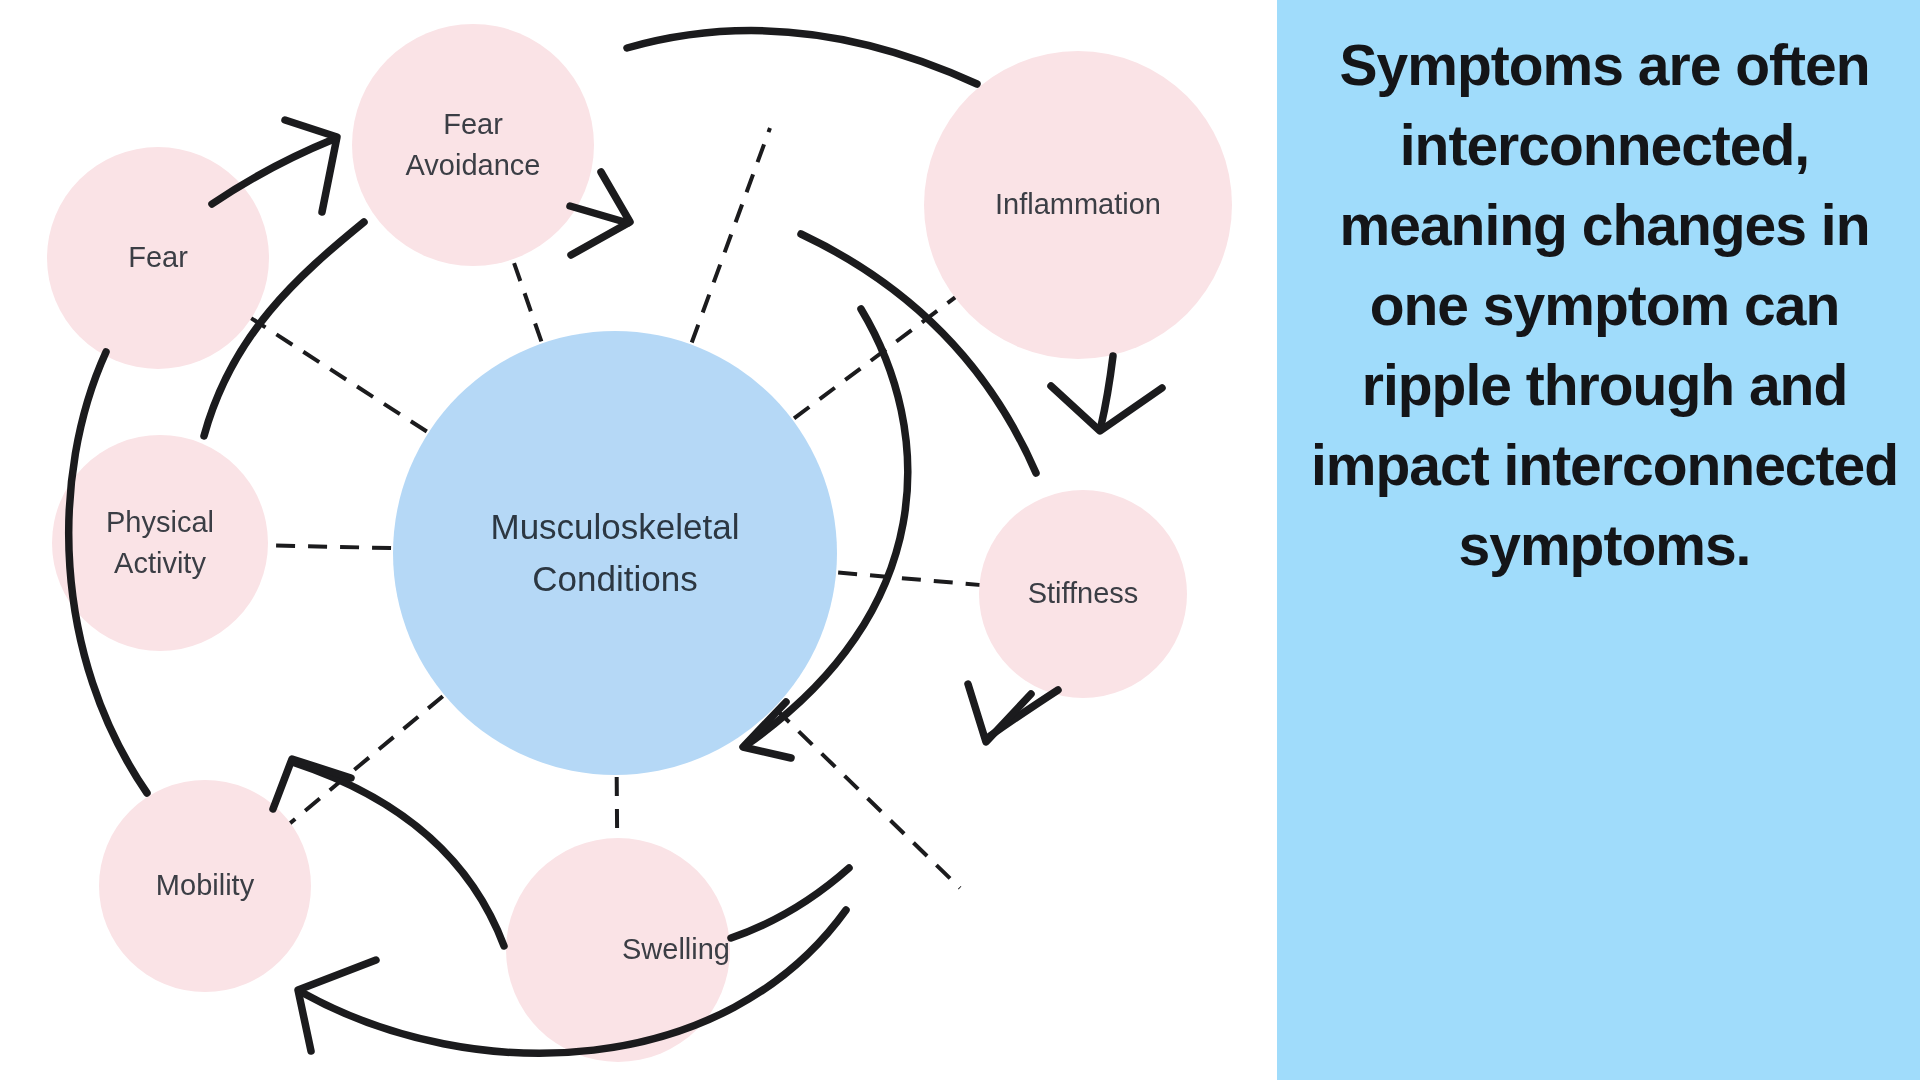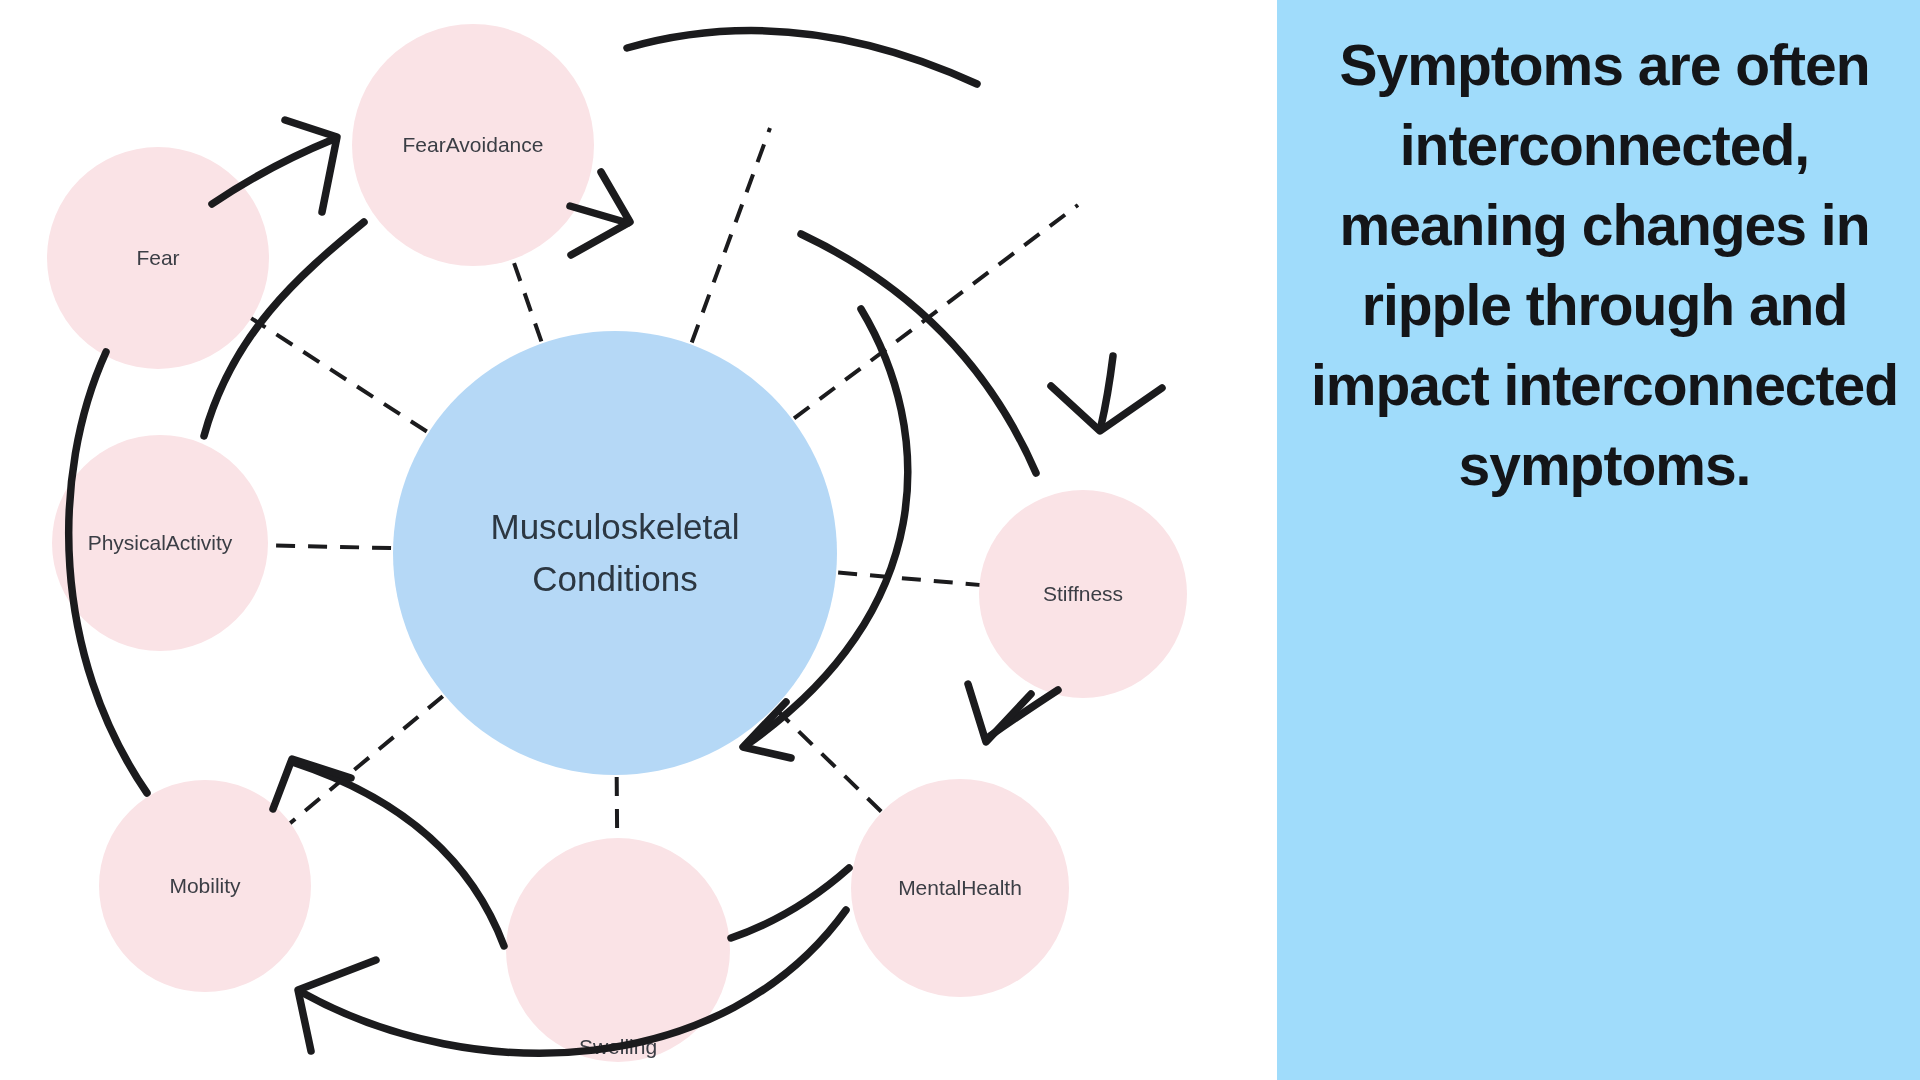--- a/index.html
+++ b/index.html
@@ -14,22 +14,22 @@
   }
   *{margin:0;padding:0;box-sizing:border-box;}
   html,body{background:var(--page-bg);font-family:"Liberation Sans","DejaVu Sans",sans-serif;}
   .stage{position:relative;width:1920px;height:1080px;overflow:hidden;background:var(--page-bg);}
   .layer{position:absolute;left:0;top:0;width:1277px;height:1080px;}
   .layer.under{z-index:1;}
   .layer.over{z-index:3;}
   .node{
     position:absolute;z-index:2;border-radius:50%;
     background:var(--pink);
-    display:flex;flex-direction:row;align-items:center;justify-content:center;
-    text-align:center;font-size:21px;color:var(--node-text);line-height:1.42;
+    display:flex;flex-direction:column;align-items:center;justify-content:center;
+    text-align:center;font-size:29px;color:var(--node-text);line-height:1.42;
   }
   .center-node{
     position:absolute;z-index:2;border-radius:50%;
     background:var(--center-fill);
     display:flex;flex-direction:column;align-items:center;justify-content:center;
     text-align:center;font-size:35px;font-weight:normal;color:var(--center-text);line-height:1.5;
   }
   .dashed{stroke:var(--ink);stroke-width:4;stroke-dasharray:19 13;fill:none;}
   .arrow{stroke:var(--ink);stroke-width:7.5;fill:none;stroke-linecap:round;stroke-linejoin:round;}
   .panel{
@@ -65,26 +65,25 @@
     <span>Conditions</span>
   </div>
 
   <div class="node" style="left:47px;top:147px;width:222px;height:222px;">
     <span>Fear</span>
   </div>
   <div class="node" style="left:352px;top:24px;width:242px;height:242px;">
     <span>Fear</span>
     <span>Avoidance</span>
   </div>
+  <div class="node" style="left:924px;top:51px;width:308px;height:308px;">
+    <span>Inflammation</span>
+  </div>
   <div class="node" style="left:979px;top:490px;width:208px;height:208px;">
     <span>Stiffness</span>
-  </div>
-  <div class="node" style="left:851px;top:779px;width:218px;height:218px;">
-    <span>Mental</span>
-    <span>Health</span>
   </div>
   <div class="node" style="left:506px;top:838px;width:224px;height:224px;align-items:flex-end;">
     <span>Swelling</span>
   </div>
   <div class="node" style="left:99px;top:780px;width:212px;height:212px;">
     <span>Mobility</span>
   </div>
   <div class="node" style="left:52px;top:435px;width:216px;height:216px;">
     <span>Physical</span>
     <span>Activity</span>
@@ -122,19 +121,20 @@
     <path class="arrow" d="M106,352 C50,475 52,655 147,793"></path>
 
     <path class="arrow" d="M364,222 C298,276 232,334 204,436"></path>
   </svg>
 
   <aside class="panel">
     <div class="panel-text">
       <div>Symptoms are often</div>
       <div>interconnected,</div>
       <div>meaning changes in</div>
+      <div>one symptom can</div>
       <div>ripple through and</div>
       <div>impact interconnected</div>
       <div>symptoms.</div>
     </div>
   </aside>
 
 </div>
 
 </body></html>

